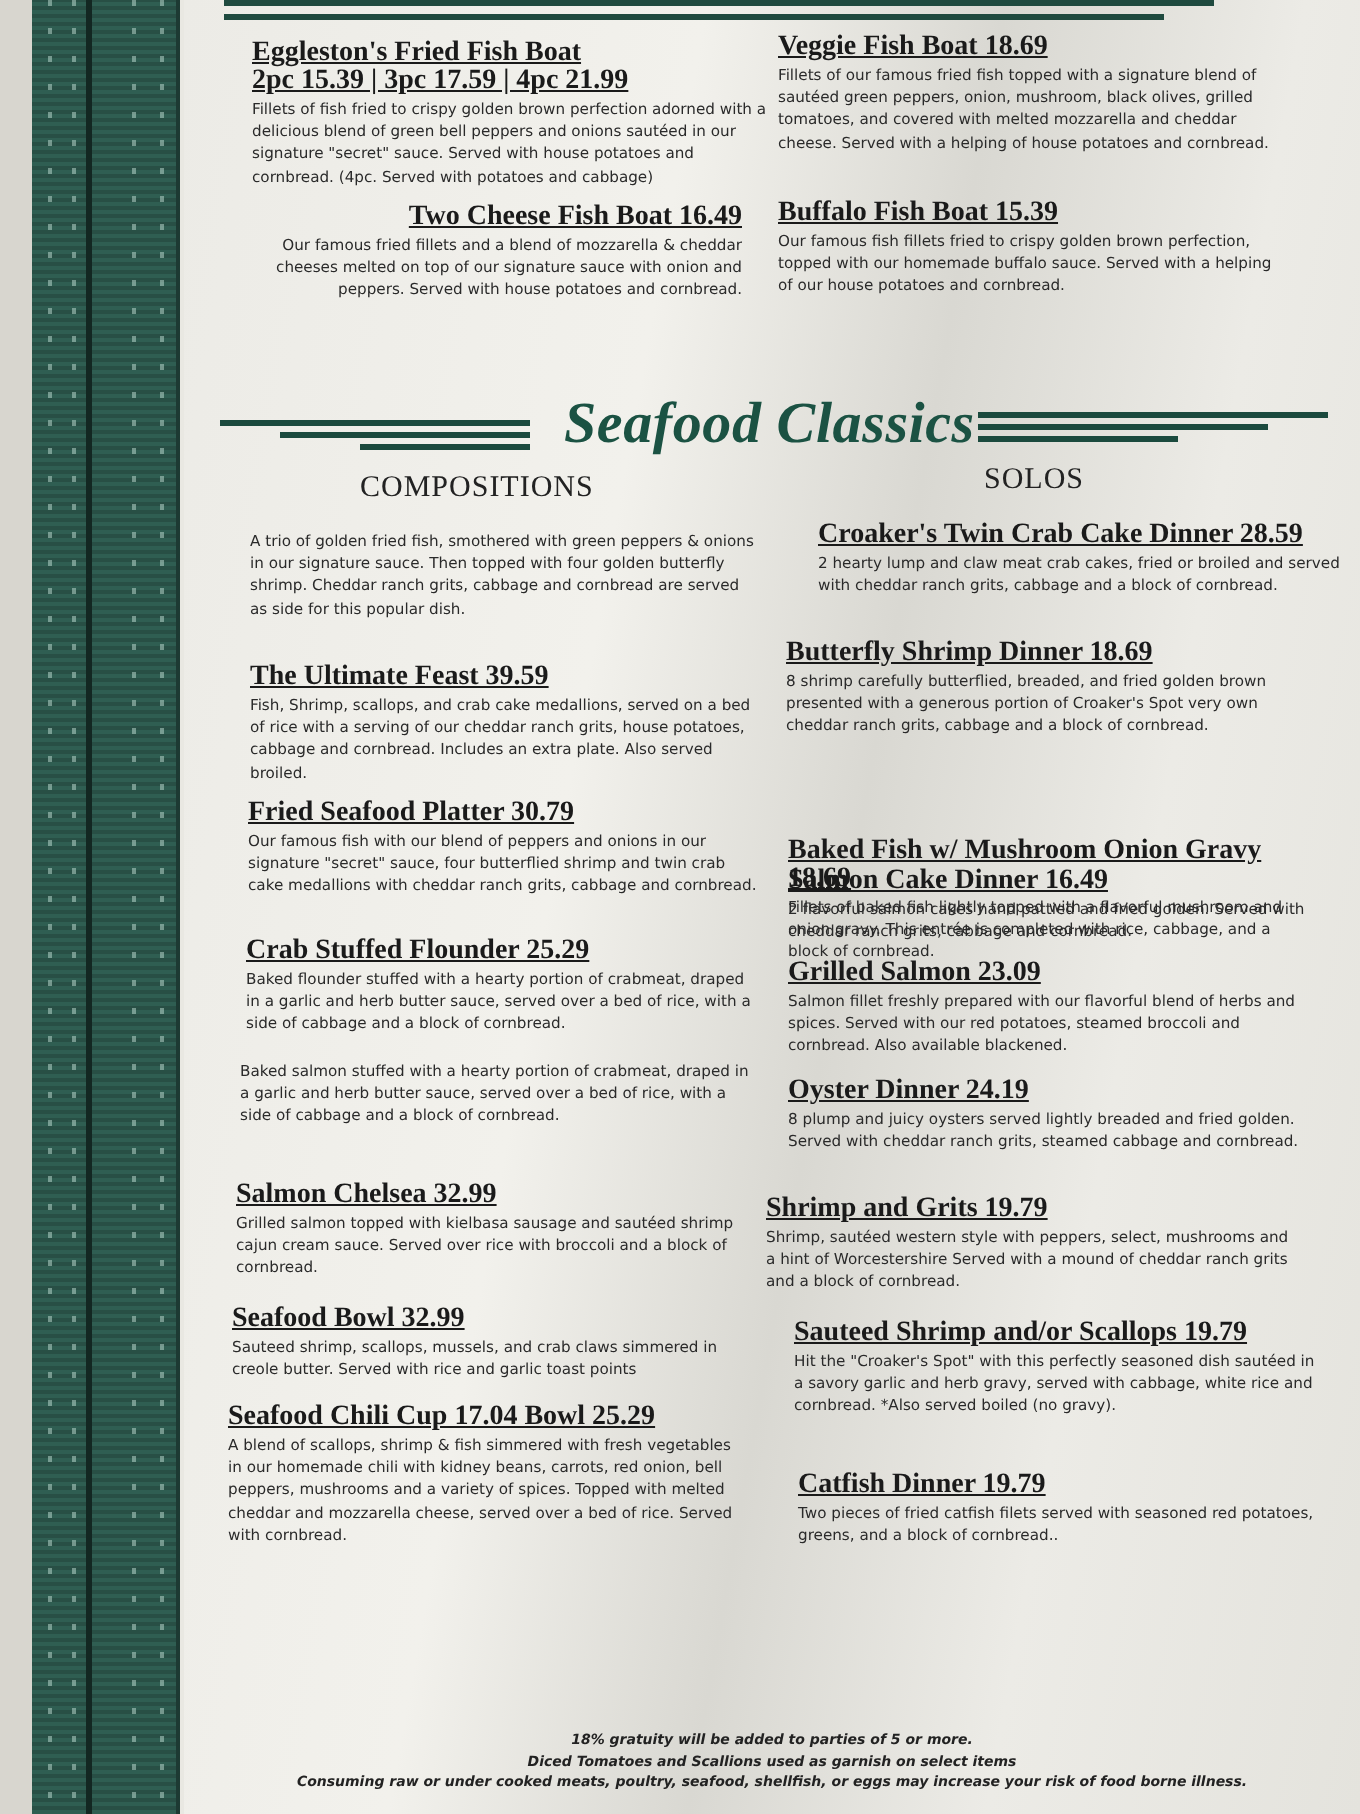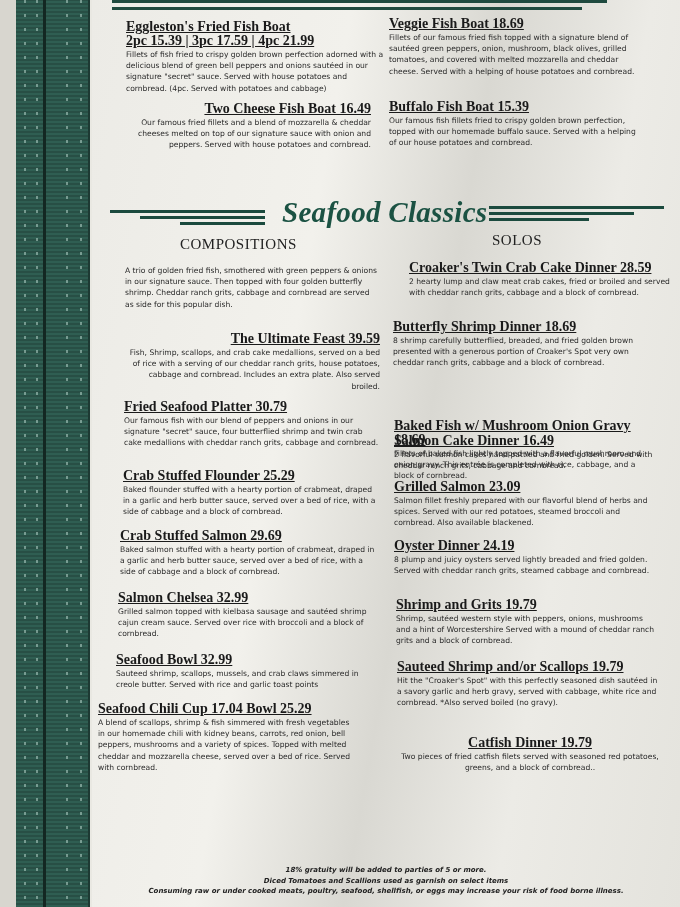--- a/index.html
+++ b/index.html
@@ -96,45 +96,44 @@
     <div style="width:175px"></div>
     <div style="width:145px"></div>
     <div style="width:100px"></div>
   </div>
   <div class="col-head" style="left:88px; top:236px;">COMPOSITIONS</div>
   <div class="col-head" style="left:400px; top:232px;">SOLOS</div>
 
   <div class="item" style="left:33px; top:264px; width:255px;">
     <div class="desc">A trio of golden fried fish, smothered with green peppers &amp; onions in our signature sauce. Then topped with four golden butterfly shrimp. Cheddar ranch grits, cabbage and cornbread are served as side for this popular dish.</div>
   </div>
-  <div class="item" style="left:33px; top:332px; width:255px;text-align:right;">
+  <div class="item" style="left:33px; top:332px; width:255px;">
     <div class="name">The Ultimate Feast 39.59</div>
     <div class="desc">Fish, Shrimp, scallops, and crab cake medallions, served on a bed of rice with a serving of our cheddar ranch grits, house potatoes, cabbage and cornbread. Includes an extra plate. Also served broiled.</div>
   </div>
   <div class="item" style="left:32px; top:400px; width:255px;">
     <div class="name">Fried Seafood Platter 30.79</div>
     <div class="desc">Our famous fish with our blend of peppers and onions in our signature "secret" sauce, four butterflied shrimp and twin crab cake medallions with cheddar ranch grits, cabbage and cornbread.</div>
   </div>
   <div class="item" style="left:31px; top:469px; width:255px;">
     <div class="name">Crab Stuffed Flounder 25.29</div>
     <div class="desc">Baked flounder stuffed with a hearty portion of crabmeat, draped in a garlic and herb butter sauce, served over a bed of rice, with a side of cabbage and a block of cornbread.</div>
   </div>
   <div class="item" style="left:28px; top:529px; width:258px;">
-    <div class="name">Crab Stuffed Salmon 29.69</div>
     <div class="desc">Baked salmon stuffed with a hearty portion of crabmeat, draped in a garlic and herb butter sauce, served over a bed of rice, with a side of cabbage and a block of cornbread.</div>
   </div>
   <div class="item" style="left:26px; top:591px; width:260px;">
     <div class="name">Salmon Chelsea 32.99</div>
     <div class="desc">Grilled salmon topped with kielbasa sausage and sautéed shrimp cajun cream sauce. Served over rice with broccoli and a block of cornbread.</div>
   </div>
   <div class="item" style="left:24px; top:653px; width:262px;">
     <div class="name">Seafood Bowl 32.99</div>
     <div class="desc">Sauteed shrimp, scallops, mussels, and crab claws simmered in creole butter. Served with rice and garlic toast points</div>
   </div>
-  <div class="item" style="left:6px; top:702px; width:260px;">
+  <div class="item" style="left:22px; top:702px; width:260px;">
     <div class="name">Seafood Chili Cup 17.04 Bowl 25.29</div>
     <div class="desc">A blend of scallops, shrimp &amp; fish simmered with fresh vegetables in our homemade chili with kidney beans, carrots, red onion, bell peppers, mushrooms and a variety of spices. Topped with melted cheddar and mozzarella cheese, served over a bed of rice. Served with cornbread.</div>
   </div>
 
   <div class="item" style="left:301px; top:261px; width:262px;margin-left:16px;">
     <div class="name">Croaker's Twin Crab Cake Dinner 28.59</div>
     <div class="desc">2 hearty lump and claw meat crab cakes, fried or broiled and served with cheddar ranch grits, cabbage and a block of cornbread.</div>
   </div>
   <div class="item" style="left:301px; top:320px; width:262px;">
     <div class="name">Butterfly Shrimp Dinner 18.69</div>
@@ -149,29 +148,29 @@
     <div class="desc">2 flavorful salmon cakes hand pattied and fried golden. Served with cheddar ranch grits, cabbage and cornbread.</div>
   </div>
   <div class="item" style="left:302px; top:480px; width:262px;">
     <div class="name">Grilled Salmon 23.09</div>
     <div class="desc">Salmon fillet freshly prepared with our flavorful blend of herbs and spices. Served with our red potatoes, steamed broccoli and cornbread. Also available blackened.</div>
   </div>
   <div class="item" style="left:302px; top:539px; width:262px;">
     <div class="name">Oyster Dinner 24.19</div>
     <div class="desc">8 plump and juicy oysters served lightly breaded and fried golden. Served with cheddar ranch grits, steamed cabbage and cornbread.</div>
   </div>
-  <div class="item" style="left:304px; top:598px; width:262px;">
+  <div class="item" style="left:291px; top:598px; width:262px;">
     <div class="name">Shrimp and Grits 19.79</div>
-    <div class="desc">Shrimp, sautéed western style with peppers, onions, mushrooms and a hint of Worcestershire Served with a mound of cheddar ranch grits and a block of cornbread.</div>
+    <div class="desc">Shrimp, sautéed western style with peppers, select, mushrooms and a hint of Worcestershire Served with a mound of cheddar ranch grits and a block of cornbread.</div>
   </div>
   <div class="item" style="left:305px; top:660px; width:262px;">
     <div class="name">Sauteed Shrimp and/or Scallops 19.79</div>
     <div class="desc">Hit the "Croaker's Spot" with this perfectly seasoned dish sautéed in a savory garlic and herb gravy, served with cabbage, white rice and cornbread. *Also served boiled (no gravy).</div>
   </div>
-  <div class="item" style="left:307px; top:736px; width:262px;text-align:center;">
+  <div class="item" style="left:307px; top:736px; width:262px;">
     <div class="name">Catfish Dinner 19.79</div>
     <div class="desc">Two pieces of fried catfish filets served with seasoned red potatoes, greens, and a block of cornbread..</div>
   </div>
 
   <div class="footer">
     <div>18% gratuity will be added to parties of 5 or more.</div>
     <div>Diced Tomatoes and Scallions used as garnish on select items</div>
     <div>Consuming raw or under cooked meats, poultry, seafood, shellfish, or eggs may increase your risk of food borne illness.</div>
   </div>
 </div>

